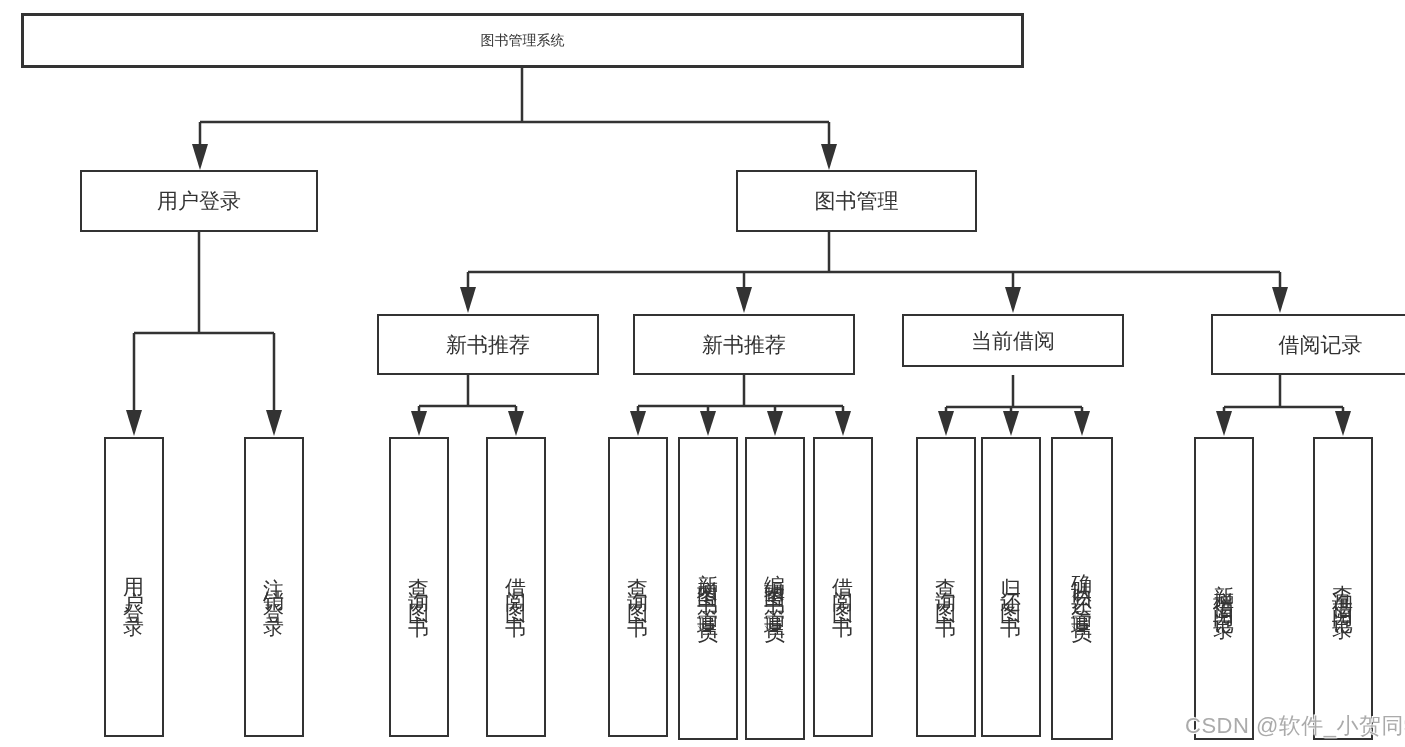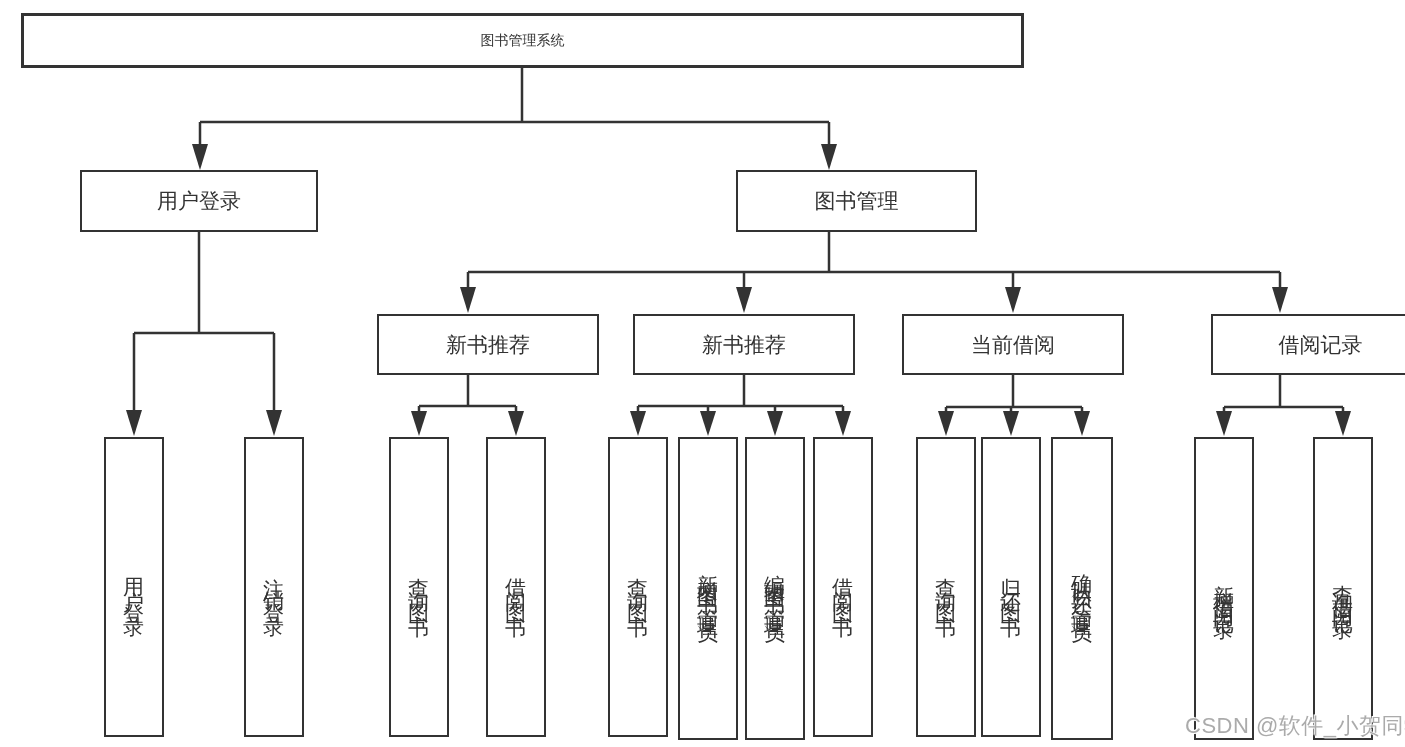--- a/index.html
+++ b/index.html
@@ -86,21 +86,21 @@
     </g>
   </svg>
 
   <div class="node root" style="left:21px;top:13px;width:1003px;height:55px;">图书管理系统</div>
 
   <div class="node" style="left:80px;top:170px;width:238px;height:62px;">用户登录</div>
   <div class="node" style="left:736px;top:170px;width:241px;height:62px;">图书管理</div>
 
   <div class="node" style="left:357px;top:314px;width:222px;height:61px;margin-left:20px;">新书推荐</div>
   <div class="node" style="left:633px;top:314px;width:222px;height:61px;">新书推荐</div>
-  <div class="node" style="left:902px;top:314px;width:222px;height:61px;">当前借阅</div>
+  <div class="node" style="left:902px;top:314px;width:222px;height:53px;">当前借阅</div>
   <div class="node" style="left:1171px;top:314px;width:219px;height:61px;margin-left:40px;">借阅记录</div>
 
   <div class="vbox" style="left:104px;top:437px;width:60px;height:300px;">
     <span class="vtext sp-wide">用户登录</span>
   </div>
   <div class="vbox" style="left:244px;top:437px;width:60px;height:300px;">
     <span class="vtext sp-wide">注销登录</span>
   </div>
 
   <div class="vbox" style="left:389px;top:437px;width:60px;height:300px;">

